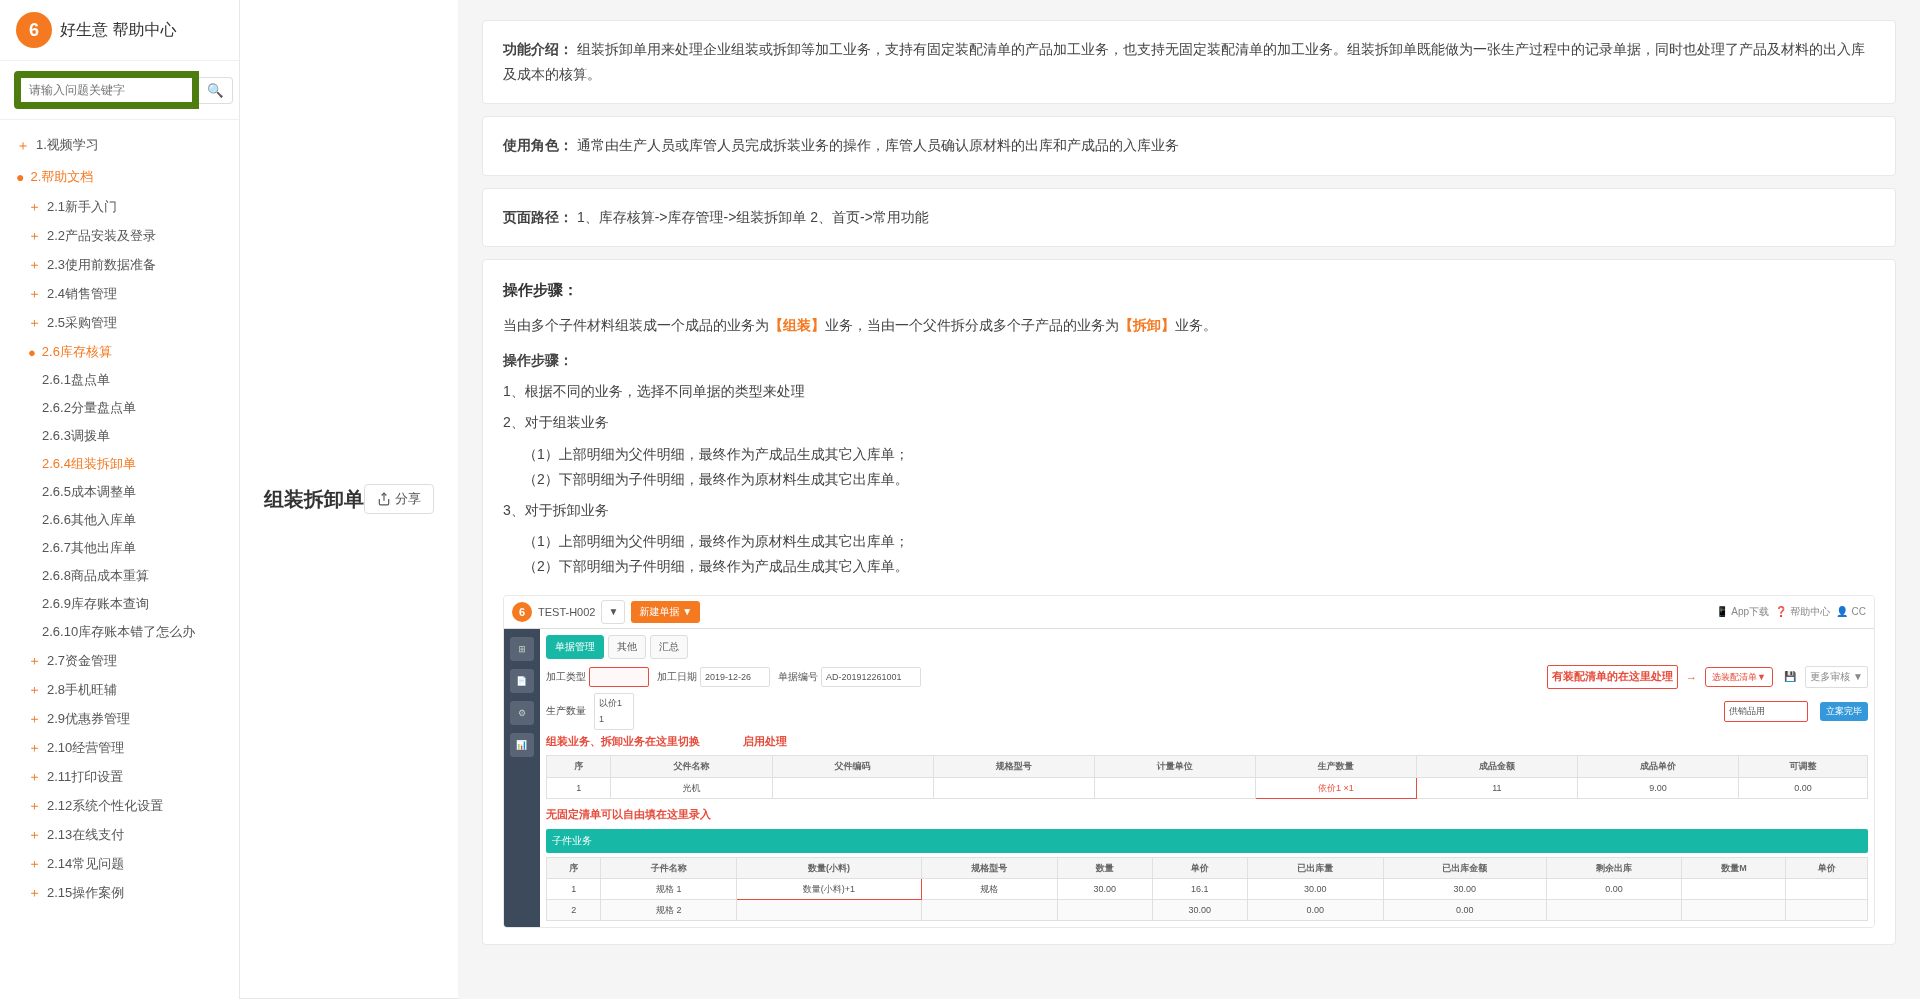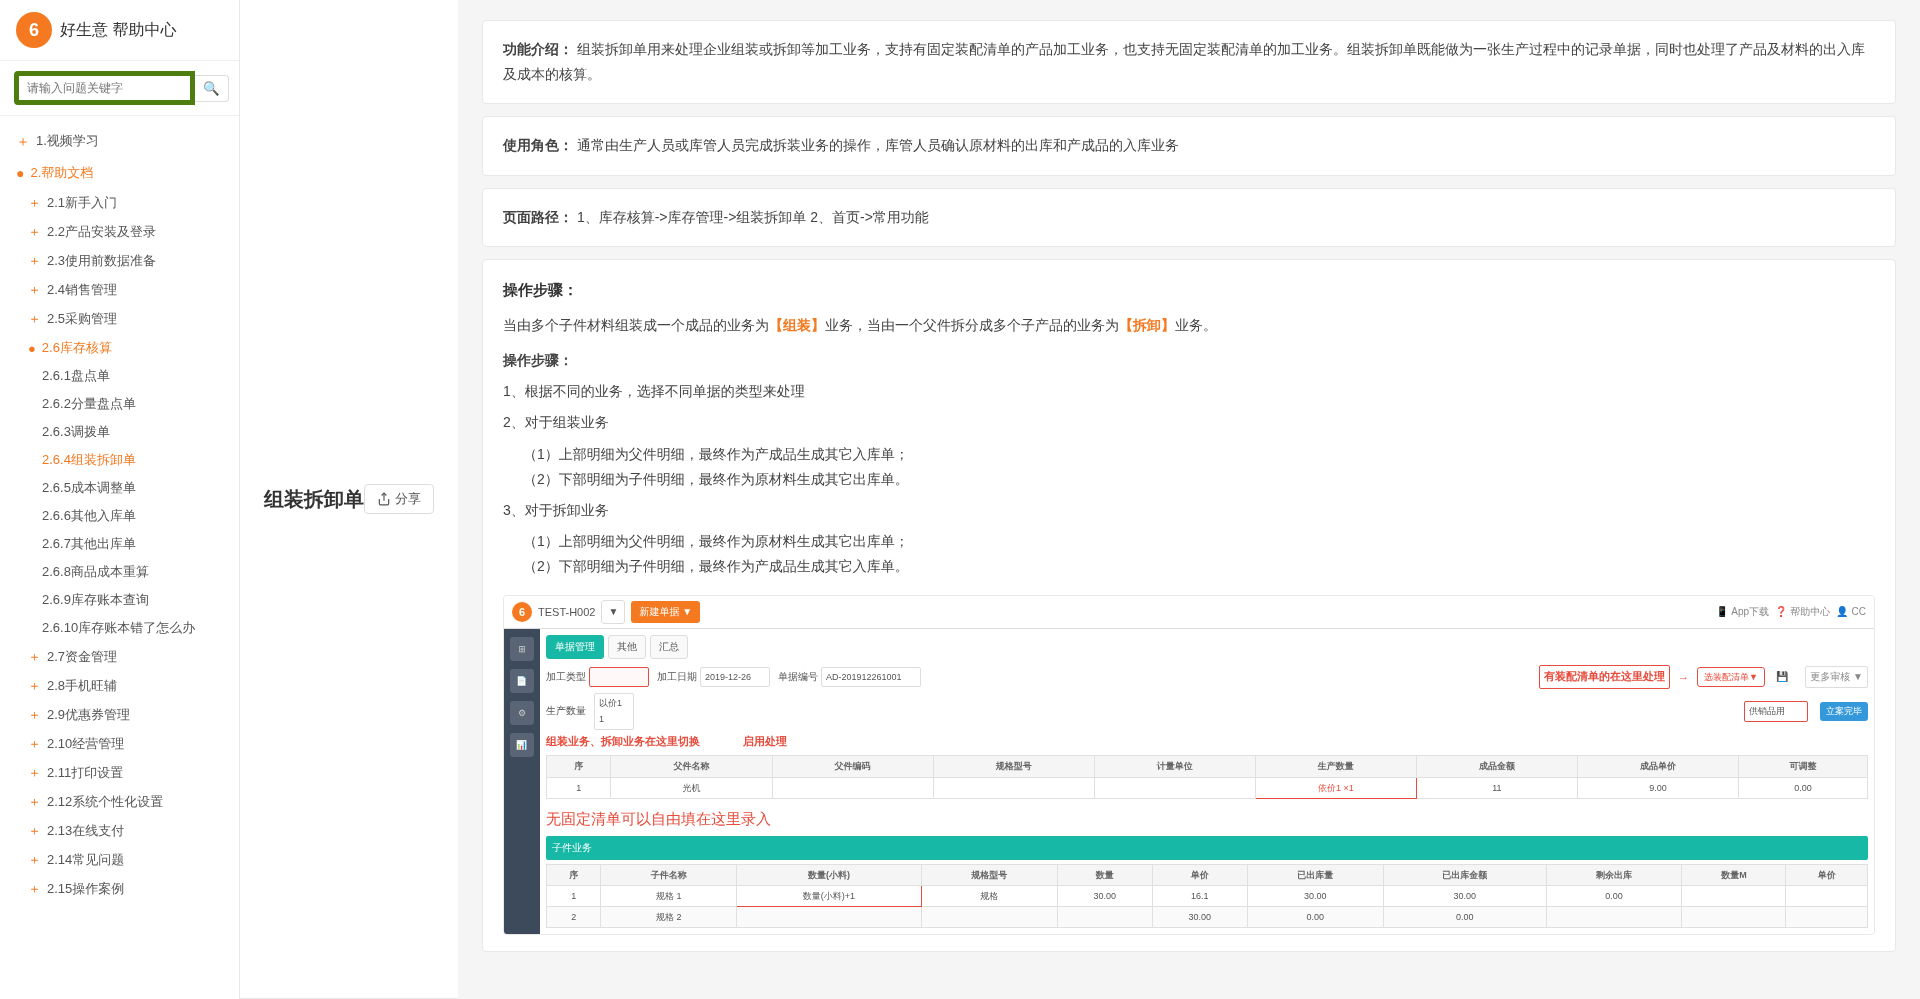--- a/index.html
+++ b/index.html
@@ -44,21 +44,21 @@
     }
     #search-area {
       padding: 10px 14px;
       border-bottom: 1px solid #f0f0f0;
       display: flex;
       align-items: center;
       background: #fff;
     }
     #search-input-el {
       flex: 1;
-      border: 5px solid #4d7c0f;
+      border: 7px solid #4d7c0f;
       border-radius: 4px 0 0 4px;
       padding: 5px 8px;
       font-size: 12px;
       outline: none;
       color: #999;
     }
     #search-btn {
       background: #fff;
       border: 1px solid #ddd;
       border-left: none;
@@ -578,28 +578,28 @@
                 <div class="fake-ss-form-field">
                   <span>单据编号</span>
                   <span class="fake-ss-input" style="display:inline-block; width:100px;">AD-201912261001</span>
                 </div>
                 <div style="flex:1;"></div>
 
                 <span style="color:#e74c3c; font-size:11px; font-weight:bold; background:rgba(255,255,255,0.9); padding: 1px 4px; border: 1px solid #e74c3c; border-radius:2px;">有装配清单的在这里处理</span>
                 <span style="color:#e74c3c; font-size:11px;">→</span>
                 <span class="fake-ss-btn-outline-red">选装配清单▼</span>
                 <span style="color:#888; margin-left:4px;">💾</span>
-                <span style="color:#888; margin-left:8px; border:1px solid #ddd; padding:1px 4px; border-radius:2px; font-size:10px;">更多审核 ▼</span>
+                <span style="color:#888; margin-left:0; border:1px solid #ddd; padding:1px 4px; border-radius:2px; font-size:10px;">更多审核 ▼</span>
               </div>
 
               <div class="fake-ss-form-row" style="margin-bottom:2px;">
                 <span>生产数量</span>
                 <span class="fake-ss-input" style="display:inline-block; width:40px;">以价1 1</span>
                 <span style="flex:1;"></span>
-                <span class="fake-ss-input" style="display:inline-block; width:64px; border-color:#e74c3c;">供销品用</span>
+                <span class="fake-ss-input" style="display:inline-block; width:84px; border-color:#e74c3c;">供销品用</span>
                 <span style="margin-left:4px;" class="fake-ss-btn-blue">立案完毕</span>
               </div>
 
               <div style="position:relative; margin-bottom:4px;">
                 <span style="color:#e74c3c; font-size:11px; font-weight:bold;">组装业务、拆卸业务在这里切换</span>
                 <span style="margin-left:40px; color:#e74c3c; font-size:11px; font-weight:bold;">启用处理</span>
               </div>
 
 
               <table class="fake-ss-table" style="margin-bottom:6px;">
@@ -625,21 +625,21 @@
                     <td></td>
                     <td style="border:1px solid #e74c3c; color:#e74c3c;">依价1 ×1</td>
                     <td>11</td>
                     <td>9.00</td>
                     <td>0.00</td>
                   </tr>
                 </tbody>
               </table>
 
               <div style="margin-bottom:4px;">
-                <span style="color:#e74c3c; font-size:15px; font-weight:normal;">无固定清单可以自由填在这里录入</span>
+                <span style="color:#e74c3c; font-size:11px; font-weight:bold;">无固定清单可以自由填在这里录入</span>
               </div>
 
               <div class="fake-ss-section-header">子件业务</div>
 
               <table class="fake-ss-table">
                 <thead>
                   <tr>
                     <th>序</th>
                     <th>子件名称</th>
                     <th>数量(小料)</th>

